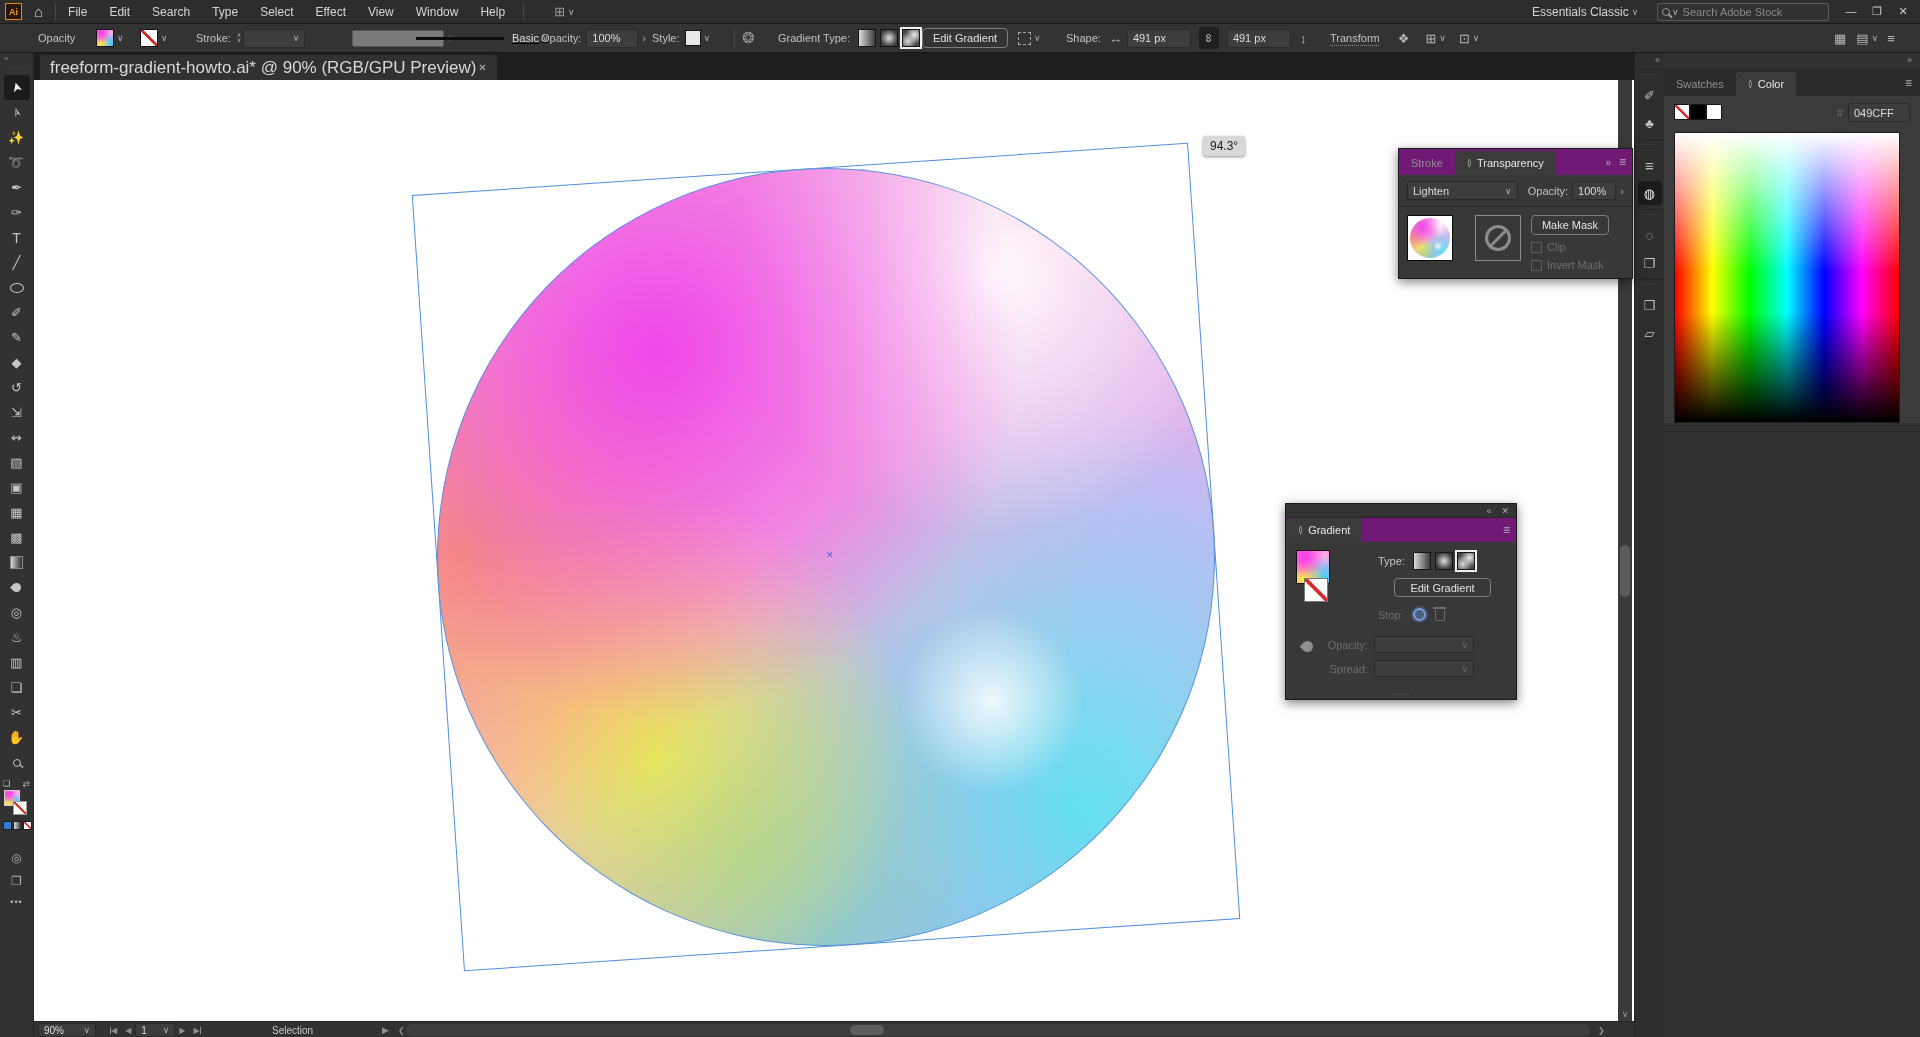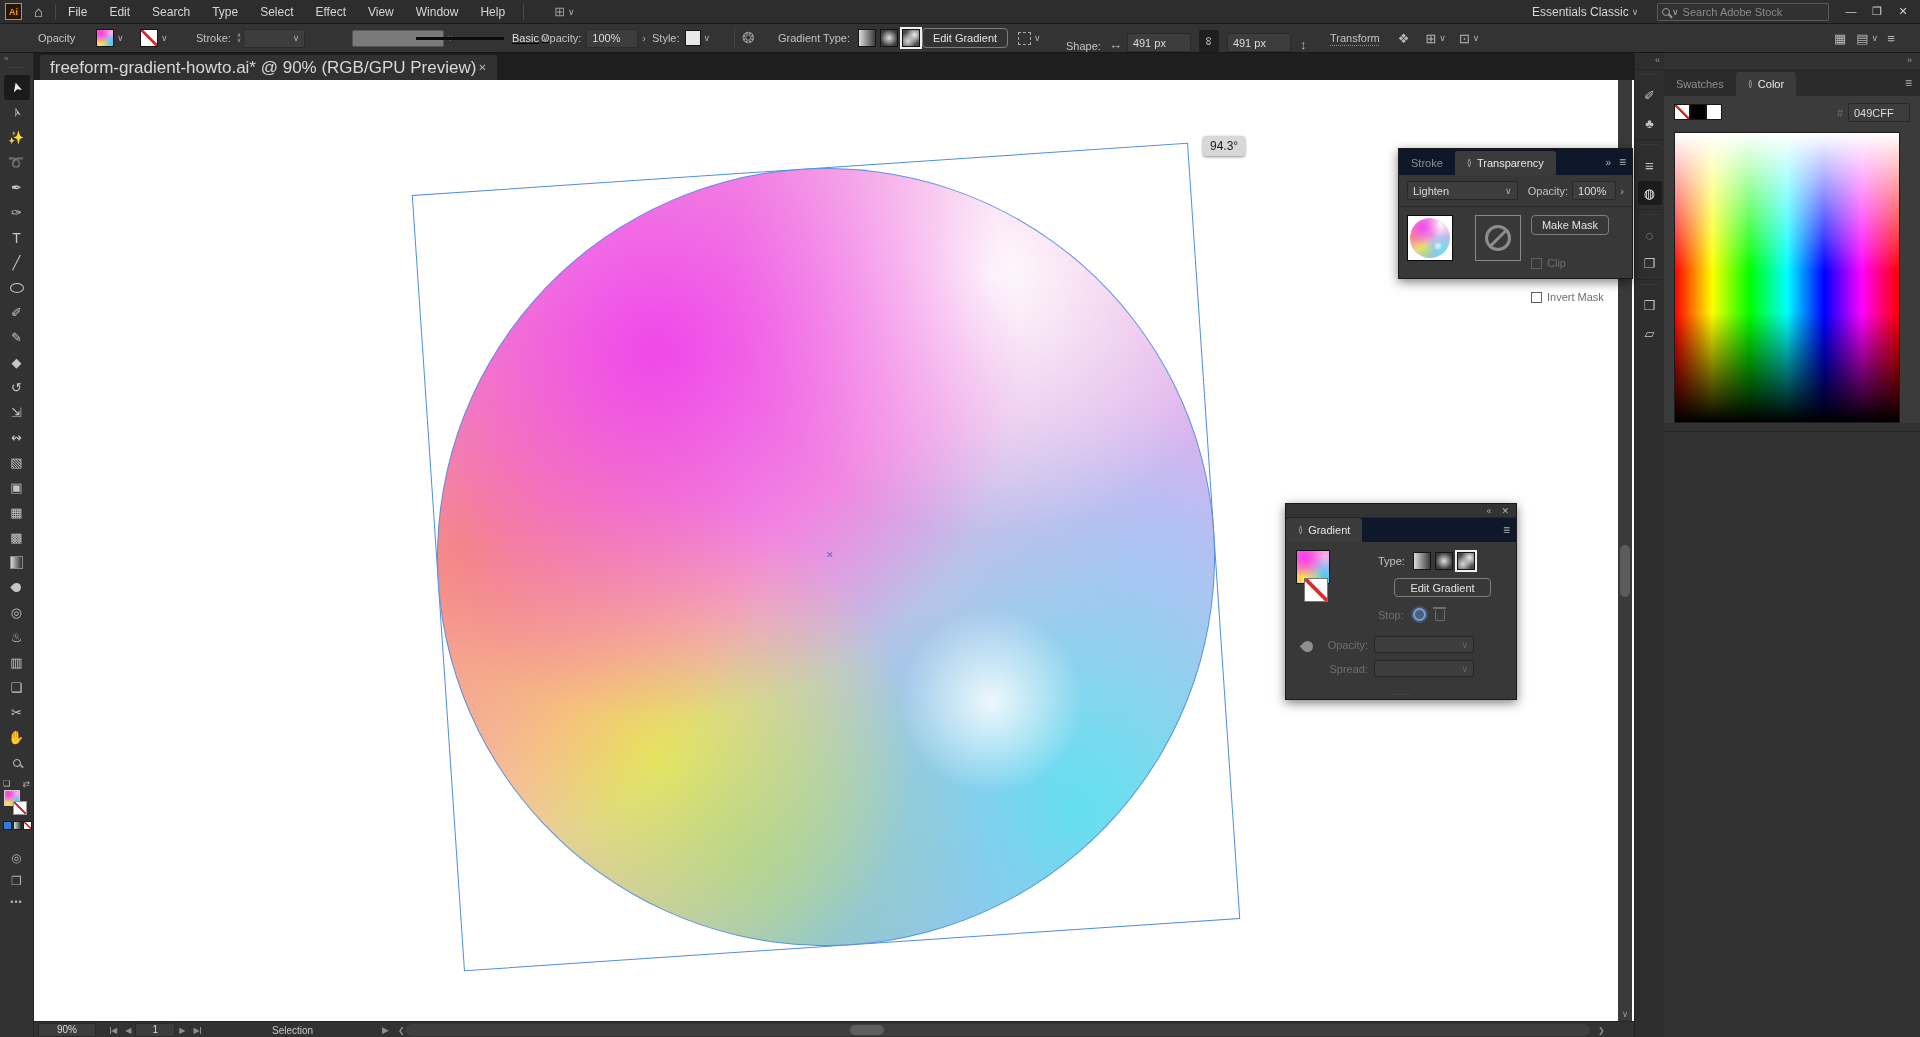--- a/index.html
+++ b/index.html
@@ -140,21 +140,21 @@
   .vscroll { position:absolute; right:2px; top:0; width:14px; height:941px; background:#3a3a3a; }
   .vthumb { position:absolute; left:2px; top:465px; width:10px; height:52px; background:#5c5c5c;
     border-radius:5px; }
   .vdown { position:absolute; left:0; bottom:2px; width:14px; text-align:center;
     color:#9a9a9a; font-size:9px; }
 
   
   .statusbar { left:34px; top:1021px; width:1600px; height:16px; background:#323232;
     border-top:1px solid #242424; font-size:10px; color:#c8c8c8; }
   .sb { position:absolute; top:0; height:16px; display:flex; align-items:center; }
-  .sb .field { height:14px; font-size:10px;flex-direction:column; }
+  .sb .field { height:14px; font-size:10px; }
   .navbtn { color:#8f8f8f; font-size:8px; margin:0 4px; position:relative; }
   .navbtn .bar { display:inline-block; width:1px; height:7px; background:#8f8f8f;
     vertical-align:middle; }
   .htrack { position:absolute; left:372px; top:2px; width:1184px; height:12px;
     background:#3e3e3e; border-radius:6px; }
   .hthumb { position:absolute; left:444px; top:1px; width:34px; height:10px; background:#5e5e5e;
     border-radius:5px; }
 
   
   .dock { left:1634px; top:53px; width:30px; height:984px; background:#2e2e2e;
@@ -188,39 +188,39 @@
     background:
       linear-gradient(to bottom, rgba(255,255,255,1) 0%, rgba(255,255,255,0) 48%),
       linear-gradient(to top, rgba(0,0,0,1) 0%, rgba(0,0,0,0) 38%),
       linear-gradient(to right, #f00 0%, #ff0 16.6%, #0f0 33.3%, #0ff 50%, #00f 66.6%, #f0f 83.3%, #f00 100%); }
   .rp-rest { border-top:1px solid #262626; height:540px; background:#323232; }
 
   
   .float { position:absolute; background:#383838; border:1px solid #1a1a1a;
     box-shadow:0 3px 10px rgba(0,0,0,.5); z-index:20; }
   .fp-transparency { left:1398px; top:148px; width:235px; height:131px; }
-  .fp-tabs { height:26px; background:#0f172a; display:flex; align-items:flex-end;
+  .fp-tabs { height:26px; background:#701a75; display:flex; align-items:flex-end;
     position:relative; }
   .fp-right { position:absolute; right:6px; top:6px; display:flex; gap:8px; color:#b4b4b4;
     font-size:10px; align-items:center; }
   .tr-row1 { display:flex; align-items:center; padding:6px 8px; border-bottom:1px solid #2a2a2a; }
   .dd { background:#3d3d3d; border:1px solid #272727; border-radius:2px; height:19px;
     display:flex; align-items:center; justify-content:space-between; padding:0 5px;
     font-size:11px; color:#dcdcdc; }
   .tr-body { display:flex; padding:8px 8px 0; gap:10px; }
   .thumb-art { width:46px; height:46px; background:#fff; border:1px solid #0a0a0a;
     position:relative; }
   .thumb-art i { position:absolute; inset:2px; border-radius:50%; display:block; }
   .thumb-mask { width:46px; height:46px; border:1px solid #8a8a8a; display:flex;
     align-items:center; justify-content:center; margin-left:12px; }
   .no-symbol { width:26px; height:26px; border:3px solid #8d8d8d; border-radius:50%;
     position:relative; }
   .no-symbol::after { content:""; position:absolute; left:-2px; top:9px; width:24px; height:3px;
     background:#8d8d8d; transform:rotate(-45deg); }
-  .tr-ctrl { display:flex; flex-direction:column; gap:22px; }
+  .tr-ctrl { display:flex; flex-direction:column; gap:6px; }
   .checkrow { display:flex; align-items:center; gap:5px; }
   .checkbox { width:11px; height:11px; border:1px solid #5f5f5f; background:transparent; }
 
   .fp-gradient { left:1285px; top:503px; width:232px; height:197px; }
   .fp-gr-title { height:14px; background:#333333; border-bottom:1px solid #262626;
     display:flex; justify-content:flex-end; align-items:center; gap:10px; padding:0 7px;
     color:#b0b0b0; font-size:9px; }
   .gr-body { position:relative; height:140px; }
   .gr-fill { position:absolute; left:10px; top:8px; width:34px; height:34px;
     border:1px solid #111; }
@@ -335,21 +335,21 @@
       <span class="gt-btn gt-radial"></span>
       <span class="gt-btn gt-free sel"></span>
     </div>
     <div class="cb" style="left:922px;">
       <button class="btn" style="width:86px;height:20px;">Edit Gradient</button>
     </div>
     <div class="cb" style="left:1018px;">
       <span class="dashedbox"></span>
       <span class="chev">∨</span>
     </div>
-    <div class="cb" style="left:1066px;align-items:flex-end;">
+    <div class="cb" style="left:1066px;">
       <span class="lbl">Shape:</span>
       <span class="cbicon" style="margin-left:8px;">↔</span>
       <span class="field" style="width:64px;margin-left:5px;">491 px</span>
       <span class="linkbox" style="margin-left:8px;">
           <span class="rot90">∞</span>
         </span>
       <span class="field" style="width:64px;margin-left:8px;">491 px</span>
       <span class="cbicon" style="margin-left:9px;">↕</span>
     </div>
     <div class="cb" style="left:1330px;">

